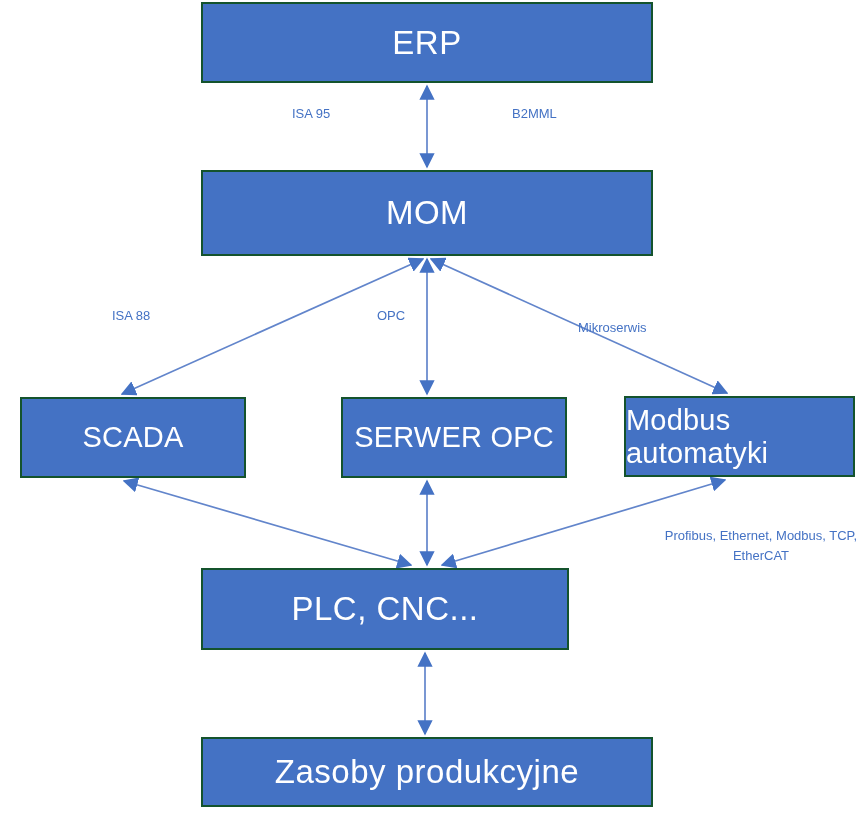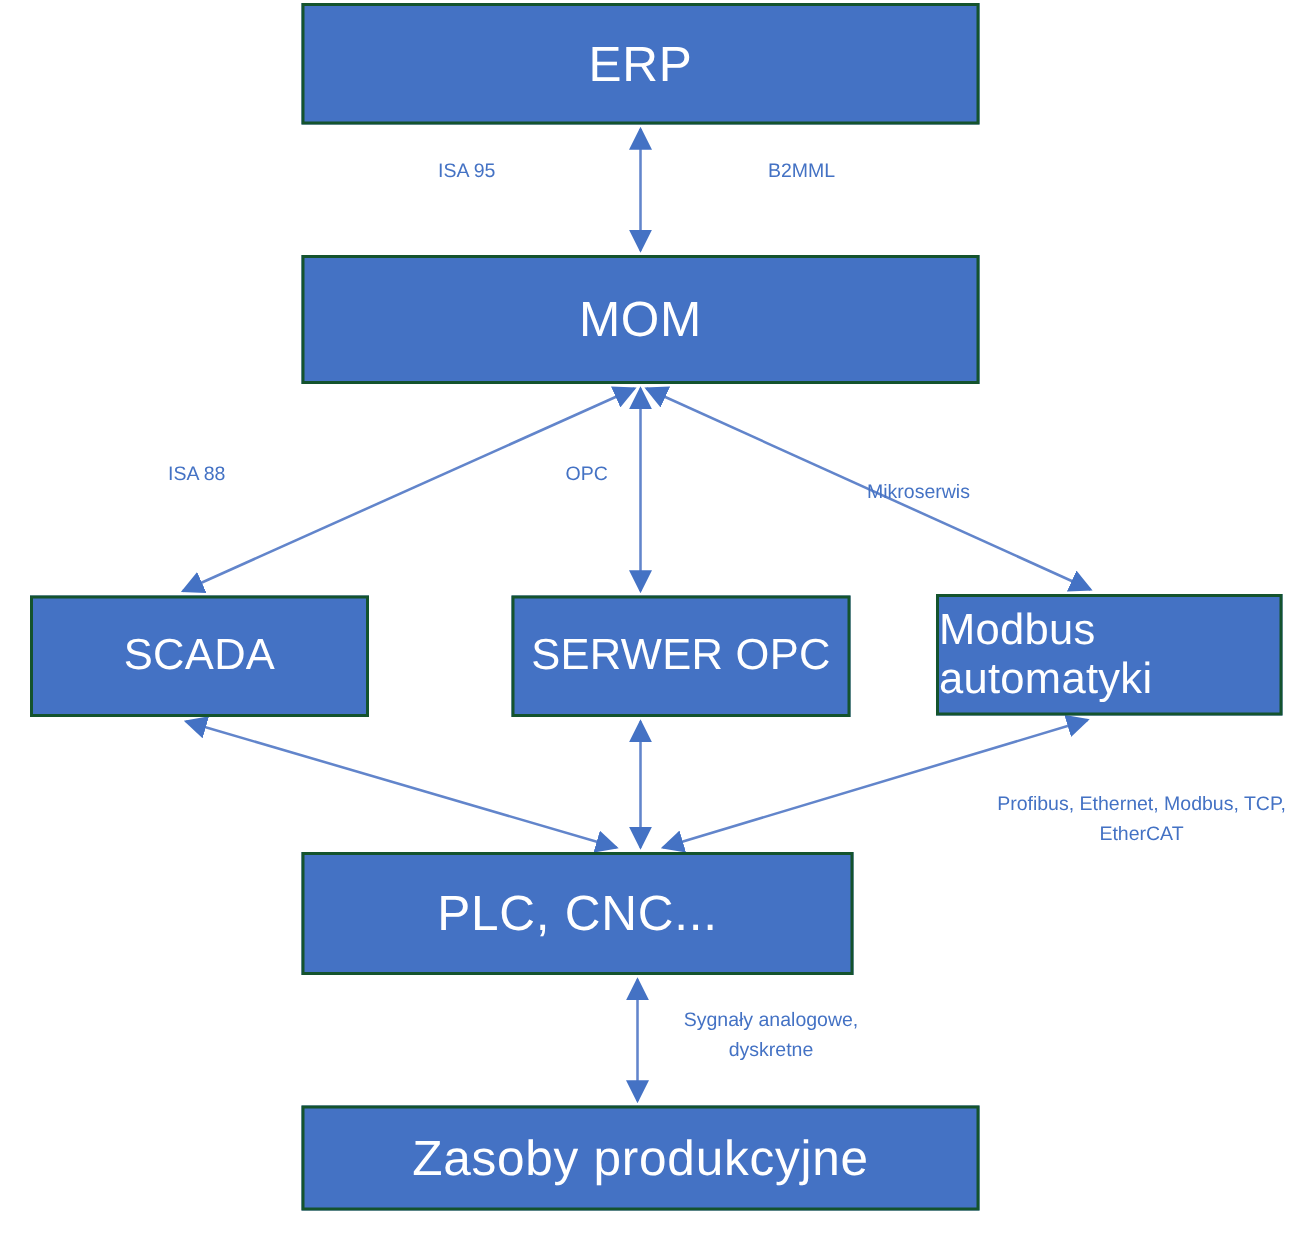--- a/index.html
+++ b/index.html
@@ -110,15 +110,14 @@
   <div class="conn-label" id="lbl-b2mml">B2MML</div>
 
   <div class="conn-label" id="lbl-isa88">ISA 88</div>
 
   <div class="conn-label" id="lbl-opc">OPC</div>
 
   <div class="conn-label" id="lbl-mikroserwis">Mikroserwis</div>
 
   <div class="conn-label multiline" id="lbl-fieldbus">Profibus, Ethernet, Modbus, TCP, EtherCAT</div>
 
-  <div class="conn-label multiline" id="lbl-signals">Sygnały analogowe, dyskretne</div>
 
 </div>
 
 </body></html>

